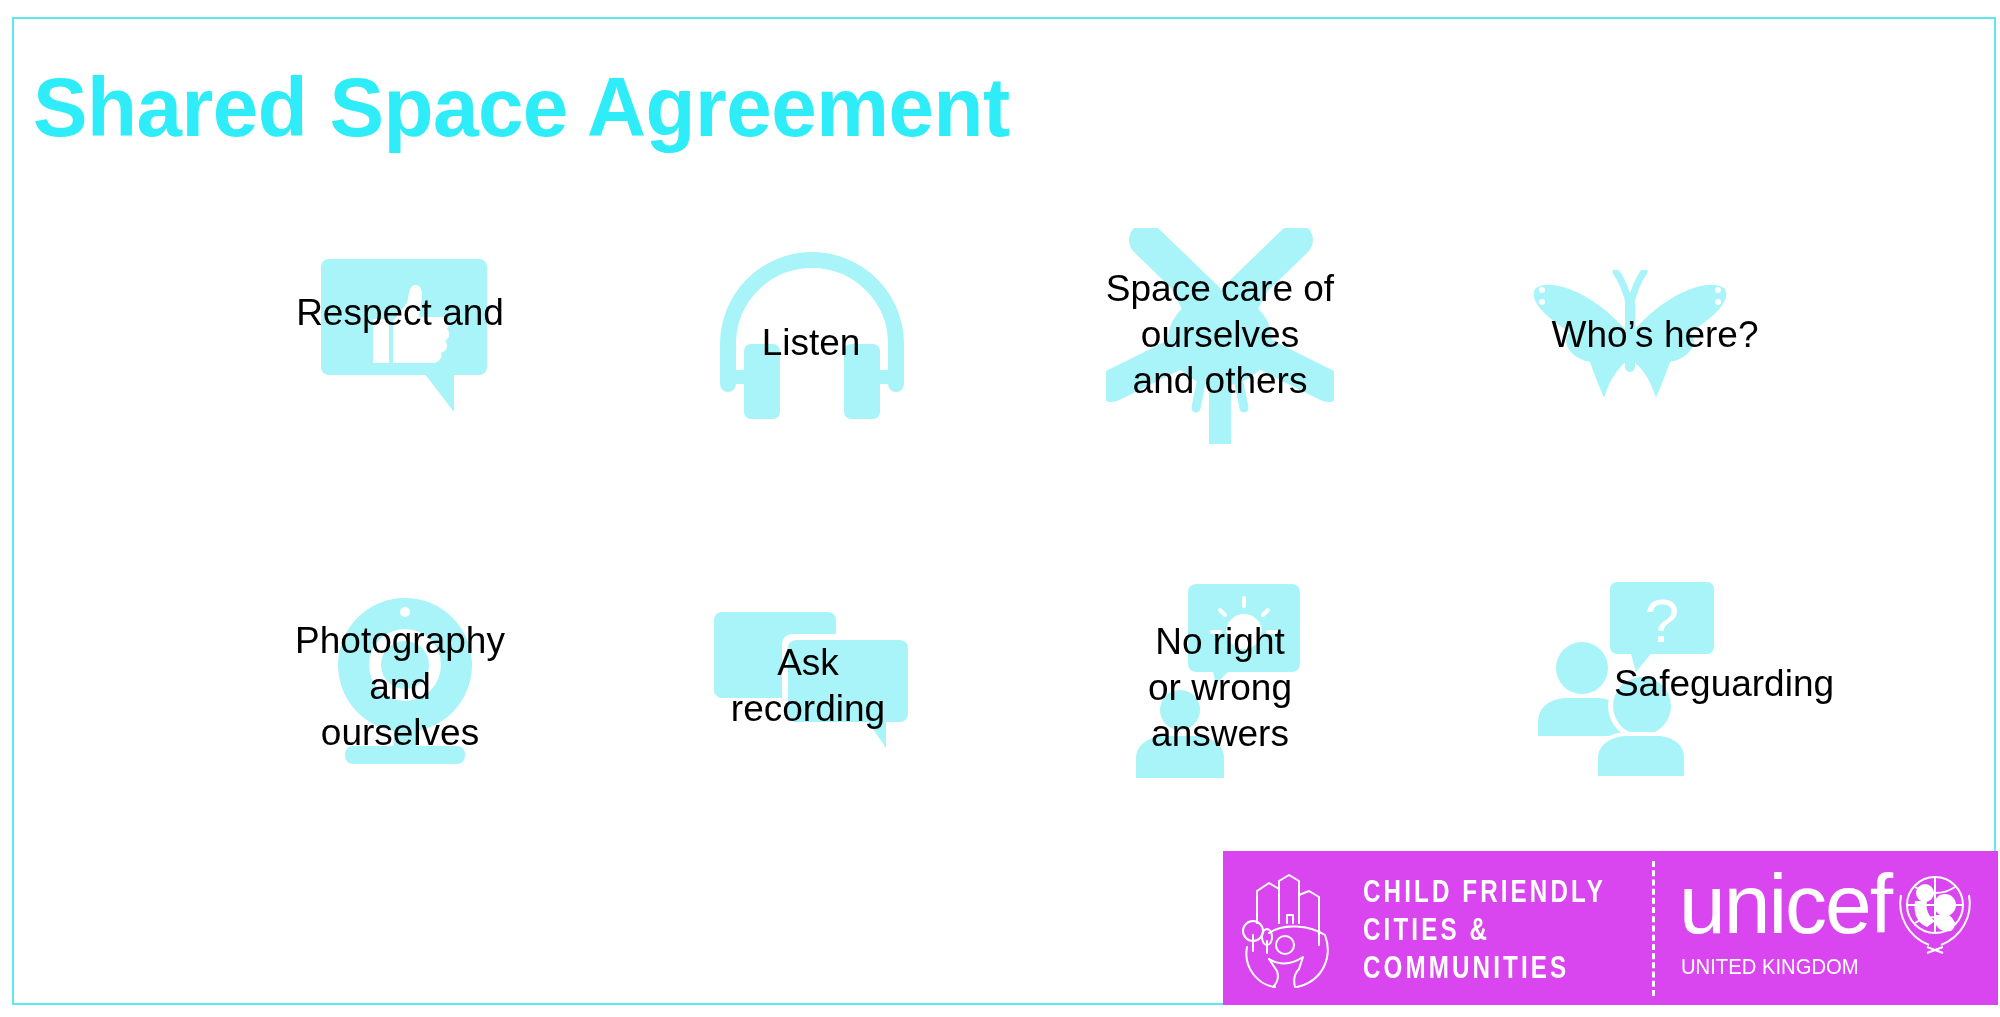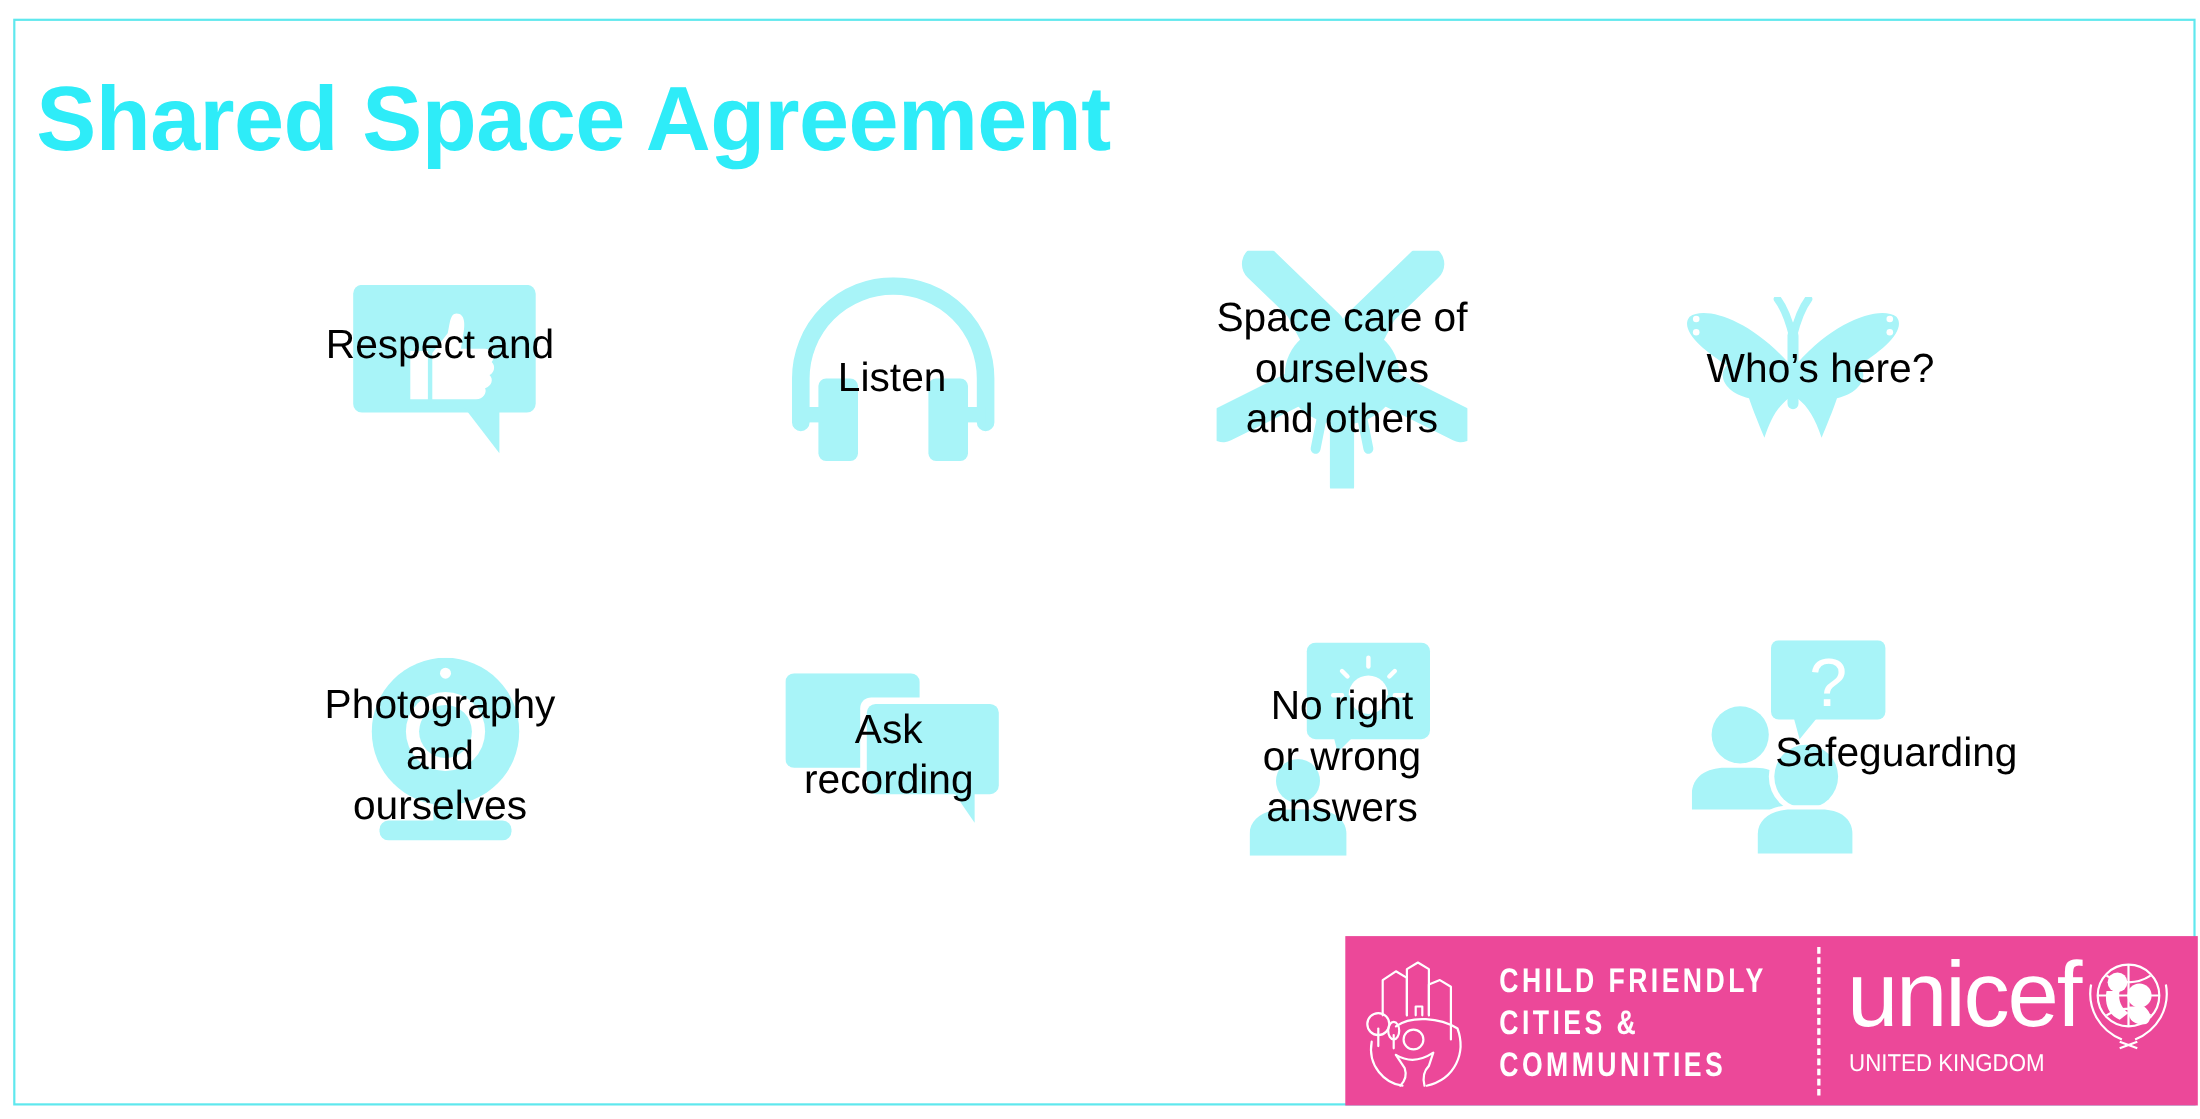--- a/index.html
+++ b/index.html
@@ -11,21 +11,21 @@
              font-family: "Liberation Sans", sans-serif; font-weight: bold;
              font-size: 83px; line-height: 100px; color: #2eecf8; letter-spacing: -0.5px;
              transform: scaleX(0.985); transform-origin: left center; white-space: nowrap; }
     .icon { position: absolute; }
     .icon svg { display: block; width: 100%; height: 100%; }
     .label { position: absolute; text-align: center; color: #000;
              font-family: "Liberation Sans", sans-serif; font-size: 37px; line-height: 46px;
              white-space: nowrap; transform: translateX(-50%); }
     .label span { display: block; }
     .footer { position: absolute; left: 1223px; top: 851px; width: 775px; height: 154px;
-              background: #ec4899; }
+              background: #d946ef; }
     .cfcc-text { position: absolute; left: 140px; top: 22px; color: #ffffff;
                  font-family: "Liberation Sans", sans-serif; font-weight: bold;
                  font-size: 31px; line-height: 38px; letter-spacing: 4px;
                  transform: scaleX(0.78); transform-origin: left top; white-space: nowrap; }
     .cfcc-text span { display: block; }
     .divider { position: absolute; left: 429px; top: 10px; height: 135px; width: 0;
                border-left: 3px dashed #ffffff; }
     .unicef-word { position: absolute; left: 456px; top: 8px; color: #fff;
                    font-family: Liberation Sans, sans-serif; font-size: 84px; line-height: 90px;
                    letter-spacing: -2px; white-space: nowrap; }

